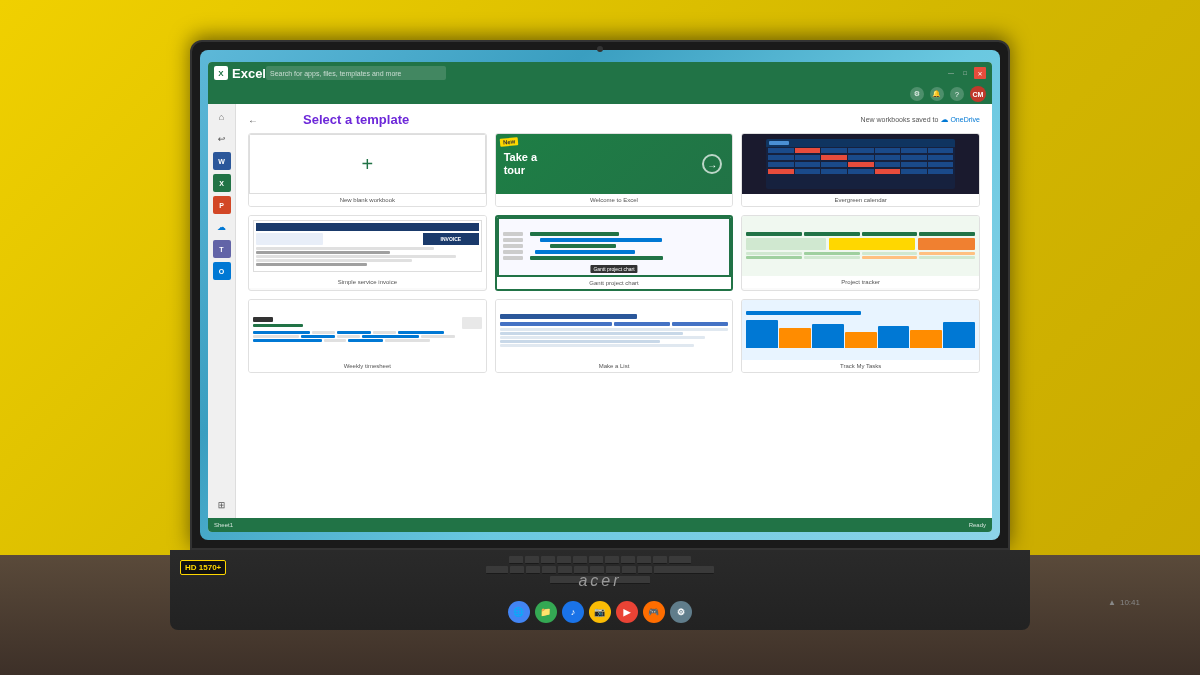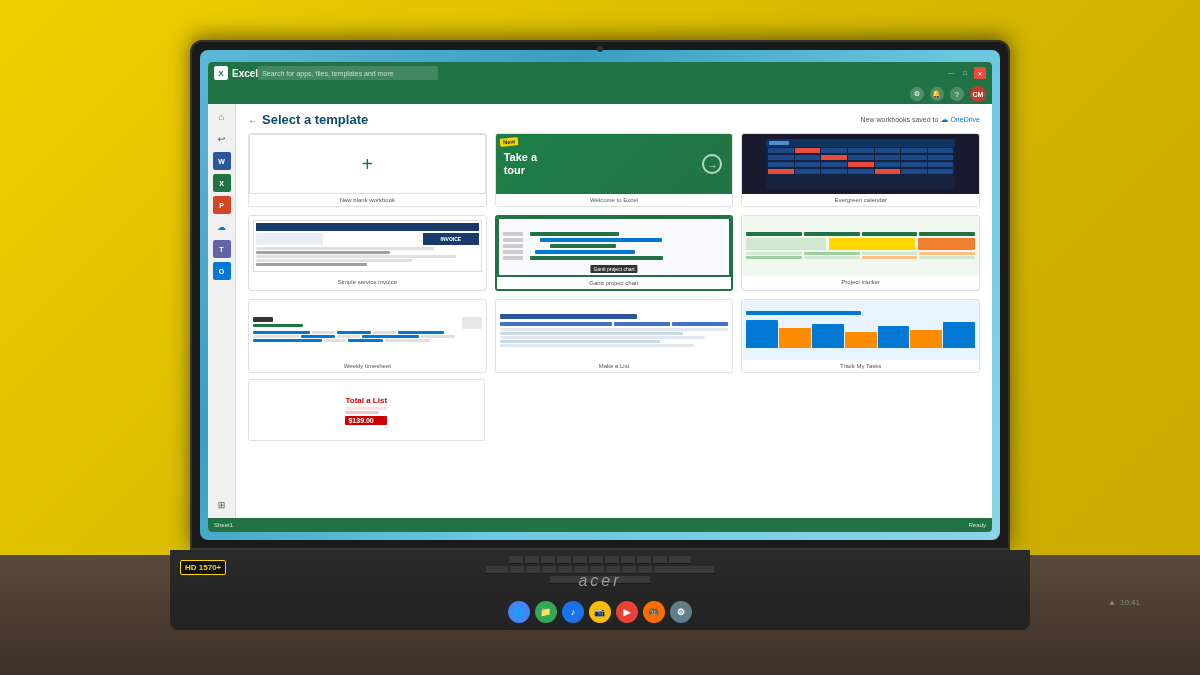--- a/index.html
+++ b/index.html
@@ -131,21 +131,21 @@
       align-items: center;
       justify-content: center;
       font-size: 8px;
       font-weight: bold;
       color: #217346;
       margin-right: 4px;
     }
 
     .excel-app-name {
       color: #fff;
-      font-size: 10px;
+      font-size: 13px;
       font-weight: 600;
     }
 
     .excel-search {
       flex: 1;
       max-width: 180px;
       height: 14px;
       background: rgba(255,255,255,0.15);
       border-radius: 2px;
       display: flex;
@@ -271,21 +271,22 @@
 
     .back-arrow {
       font-size: 10px;
       color: #555;
       margin-right: 4px;
     }
 
     .page-title {
       font-size: 13px;
       font-weight: 600;
-      color: #0c4a6e;
+      color: #6d28d9;
+      margin-left: 41px;
     }
 
     .onedrive-notice {
       font-size: 7px;
       color: #555;
       margin-left: auto;
       display: flex;
       align-items: center;
       gap: 2px;
     }
@@ -1019,34 +1020,20 @@
                         <div class="tasks-bar tasks-bar-orange" style="height:18px;"></div>
                         <div class="tasks-bar" style="height:26px;"></div>
                       </div>
                     </div>
                   </div>
                   <div class="template-label">Track My Tasks</div>
                 </div>
 
               </div>
 
-              <div style="margin-top:6px; display:flex; gap:8px;">
-                <div class="template-card" style="width:calc(33% - 5px);">
-                  <div class="template-thumbnail totallist-thumb">
-                    <div style="padding:4px;">
-                      <div class="total-red-text">Total a List</div>
-                      <div style="display:flex;flex-direction:column;gap:1px;margin-top:2px;">
-                        <div style="height:3px;background:#ffe0e0;border-radius:1px;"></div>
-                        <div style="height:3px;background:#ffc0c0;border-radius:1px;width:80%;"></div>
-                      </div>
-                      <div class="total-price">$139.00</div>
-                    </div>
-                  </div>
-                </div>
-              </div>
 
             </div>
           </div>
 
           <div class="excel-statusbar">
             <span class="statusbar-text">Sheet1</span>
             <span class="statusbar-text">Ready</span>
           </div>
 
         </div>

